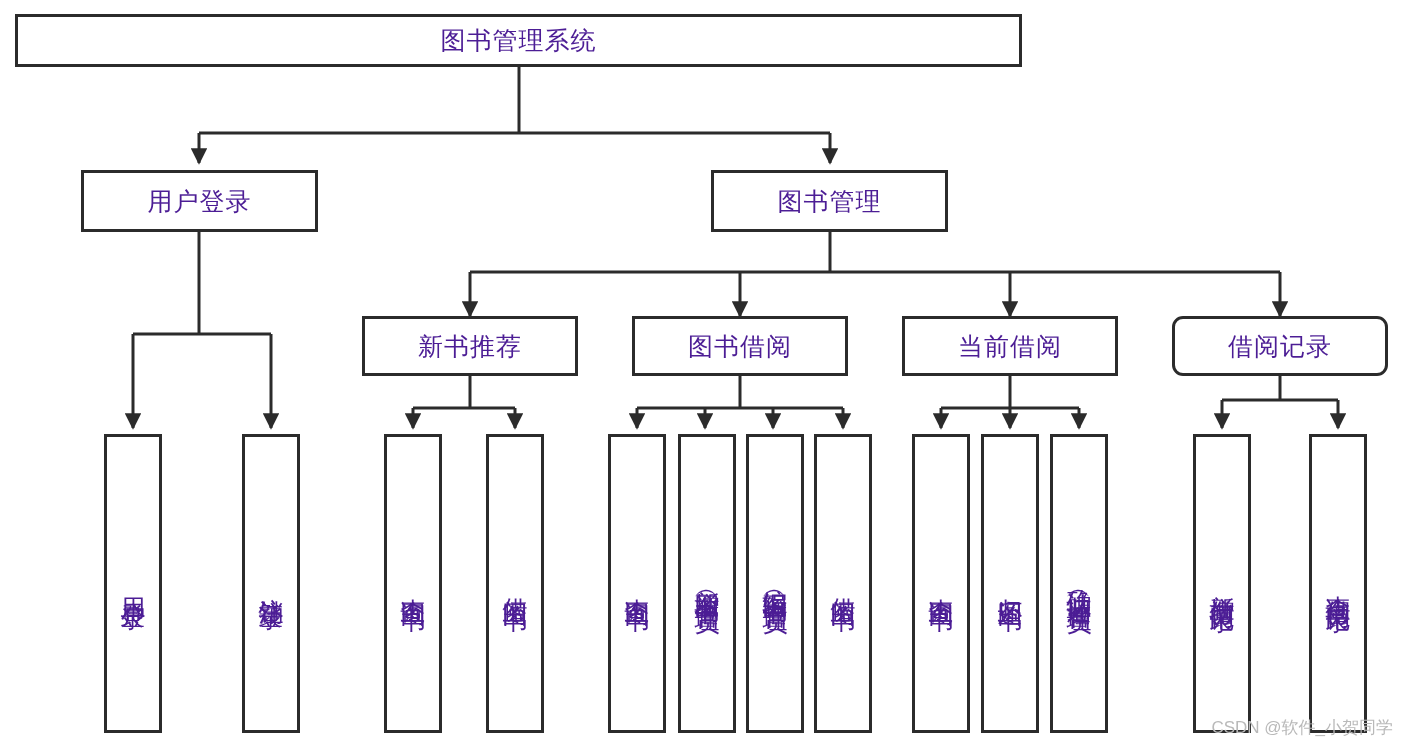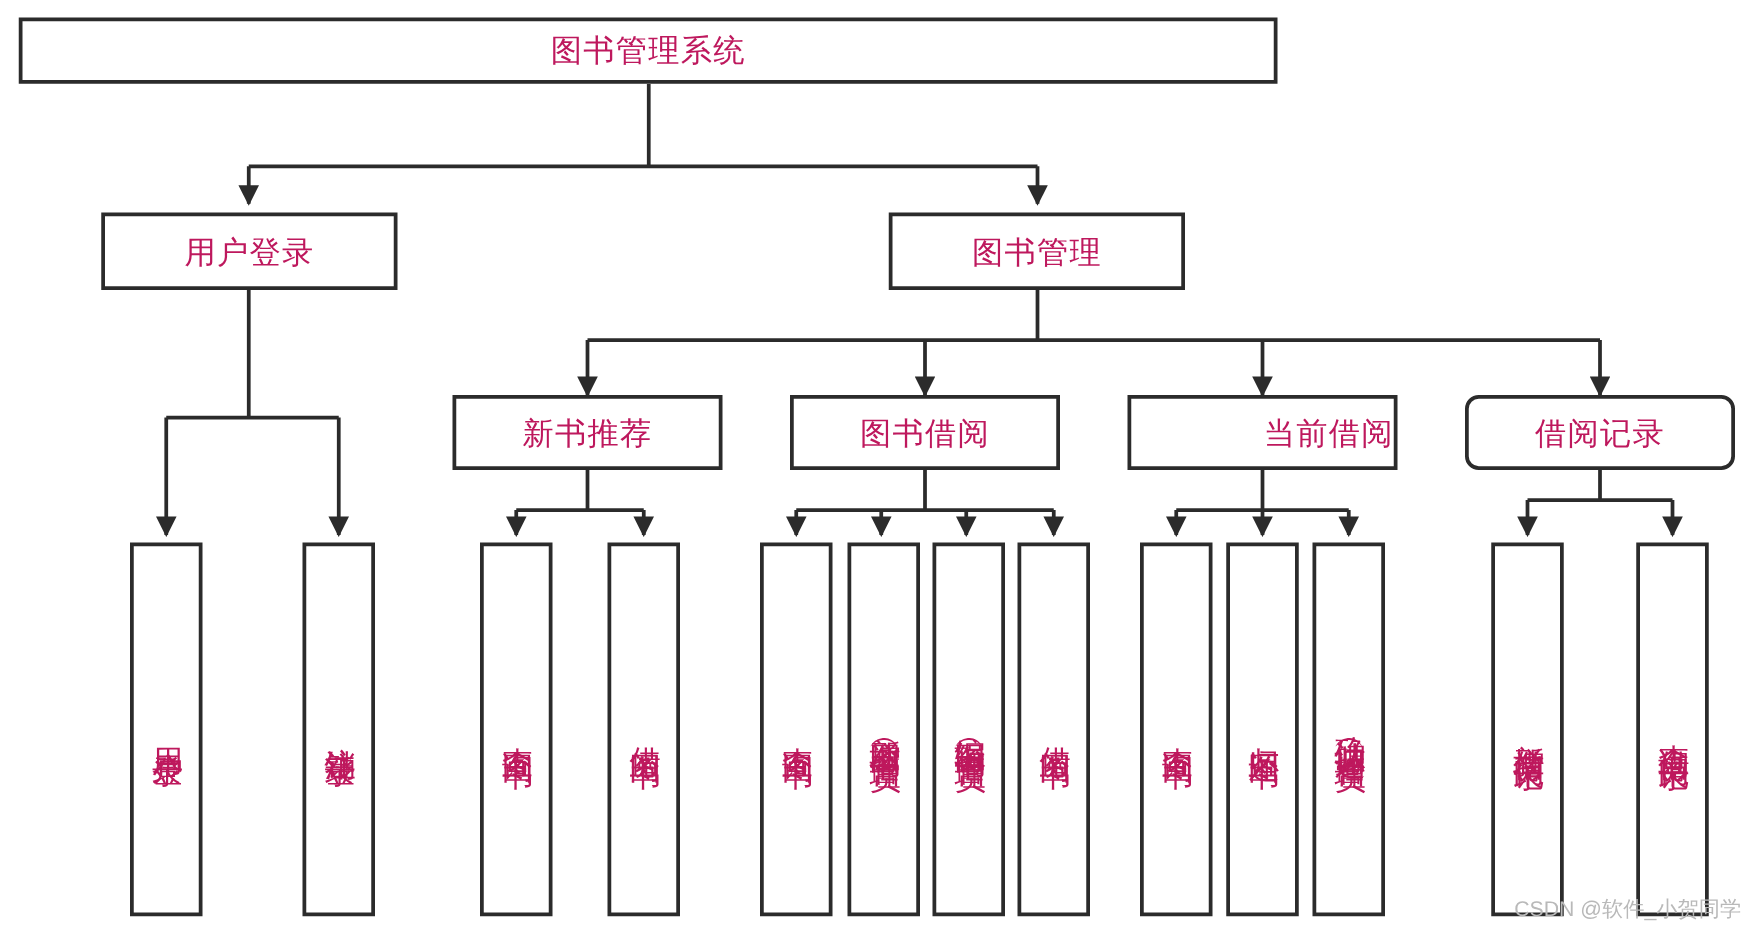--- a/index.html
+++ b/index.html
@@ -27,21 +27,21 @@
     pointer-events: none;
   }
   .node {
     position: absolute;
     box-sizing: border-box;
     background: #ffffff;
     border: 3px solid #2b2b2b;
     display: flex;
     align-items: center;
     justify-content: center;
-    color: #be185d;
+    color: #4c1d95;
     z-index: 2;
   }
   .node.h {
     font-size: 25px;
     letter-spacing: 1px;
   }
   .node.v {
     writing-mode: vertical-rl;
     text-orientation: upright;
     font-size: 25px;
@@ -132,21 +132,21 @@
   <div class="node h" style="left:362px; top:316px; width:216px; height:60px;">
     <span>新书推荐</span>
   </div>
 
   <div class="node h" style="left:711px; top:170px; width:237px; height:62px;">
     <span>图书管理</span>
   </div>
   <div class="node h" style="left:632px; top:316px; width:216px; height:60px;">
     <span>图书借阅</span>
   </div>
-  <div class="node h" style="left:902px; top:316px; width:216px; height:60px;justify-content:flex-end;">
+  <div class="node h" style="left:902px; top:316px; width:216px; height:60px;">
     <span>当前借阅</span>
   </div>
   <div class="node h" style="left:1172px; top:316px; width:216px; height:60px;border-radius:11px;">
     <span>借阅记录</span>
   </div>
 
   <div class="node v" style="left:104px; top:434px; width:58px; height:299px;">
     <span class="vtext">用户登录</span>
   </div>
   <div class="node v" style="left:242px; top:434px; width:58px; height:299px;">

